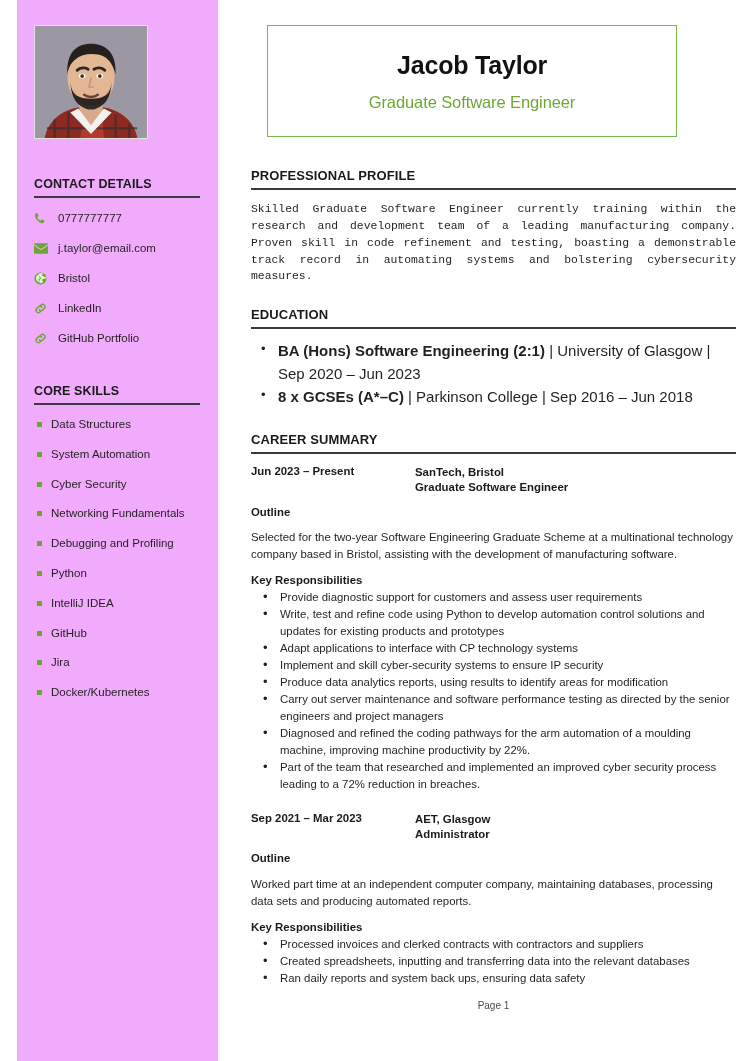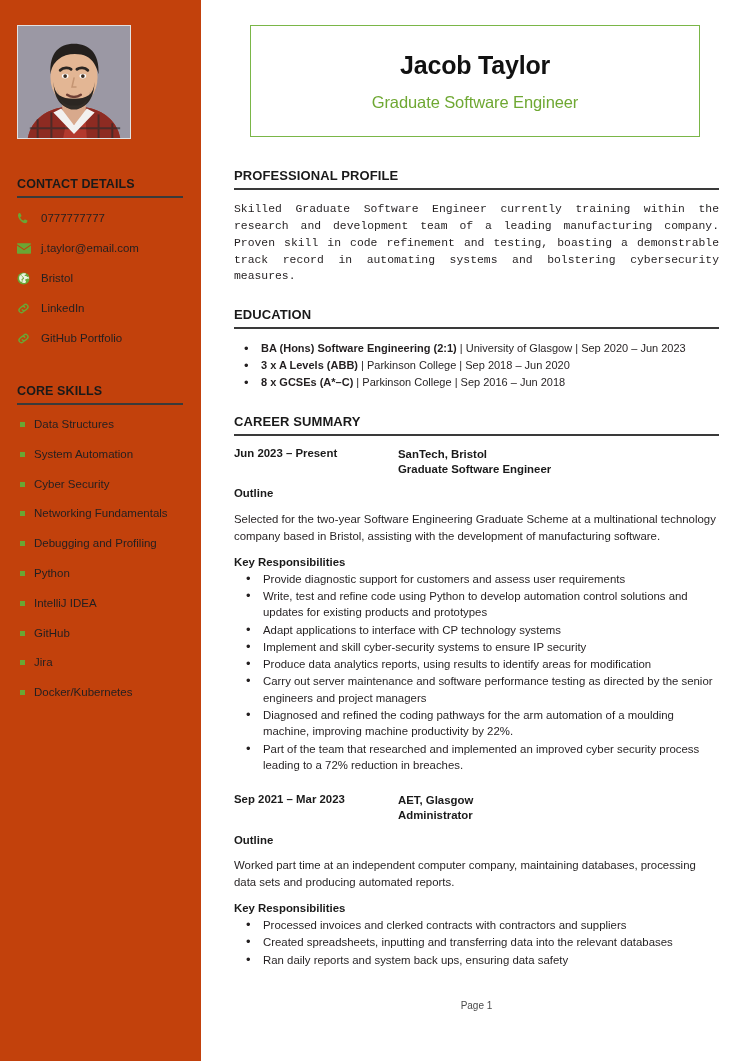--- a/index.html
+++ b/index.html
@@ -18,23 +18,24 @@
     position: relative;
     width: 750px;
     height: 1061px;
     display: flex;
   }
 
   
   .sidebar {
     width: 201px;
     min-width: 201px;
-    background: #c2410c;
+    background: #f0abfc;
     box-sizing: border-box;
     padding: 0 0 0 0;
+    margin-left: 17px;
   }
   .photo-wrap {
     margin: 25px 0 0 17px;
     width: 114px;
     height: 114px;
     box-sizing: border-box;
     border: 1px solid #e2e2e2;
     background: #9b98a4;
     overflow: hidden;
     position: relative;
@@ -99,21 +100,21 @@
   
   .main {
     flex: 1;
     position: relative;
     box-sizing: border-box;
   }
   .header-box {
     position: absolute;
     left: 49px;
     top: 25px;
-    width: 450px;
+    width: 410px;
     height: 112px;
     box-sizing: border-box;
     border: 1.5px solid #7ab648;
     background: #ffffff;
     display: flex;
     flex-direction: column;
     align-items: center;
     justify-content: center;
   }
   .cand-name {
@@ -157,21 +158,21 @@
     font-size: 11.4px;
     line-height: 1.47;
     text-align: justify;
     color: #231f20;
     margin-bottom: 22px;
     font-family: Liberation Mono, monospace;
   }
 
   .edu-list { margin: 0 0 23px 0; padding: 0; list-style: none; }
   .edu-item {
-    font-size: 11px;
+    font-size: 15px;
     line-height: 1.53;
     color: #231f20;
     position: relative;
     padding-left: 27px;
   }
   .edu-item::before {
     content: "\2022";
     position: absolute;
     left: 10px;
     top: -1px;
@@ -400,23 +401,20 @@
       </section>
 
       <section>
         <div class="sec-heading">EDUCATION</div>
         <div class="sec-rule"></div>
         <ul class="edu-list">
           <li class="edu-item">
             <b>BA (Hons) Software Engineering (2:1)</b><span class="sep"> | </span><span>University of Glasgow</span><span class="sep"> | </span><span>Sep 2020 – Jun 2023</span>
           </li>
           <li class="edu-item">
-            <b>3 x A Levels (ABB)</b><span class="sep"> | </span><span>Parkinson College</span><span class="sep"> | </span><span>Sep 2018 – Jun 2020</span>
-          </li>
-          <li class="edu-item">
             <b>8 x GCSEs (A*–C)</b><span class="sep"> | </span><span>Parkinson College</span><span class="sep"> | </span><span>Sep 2016 – Jun 2018</span>
           </li>
         </ul>
       </section>
 
       <section>
         <div class="sec-heading">CAREER SUMMARY</div>
         <div class="sec-rule"></div>
 
         <div class="job">

